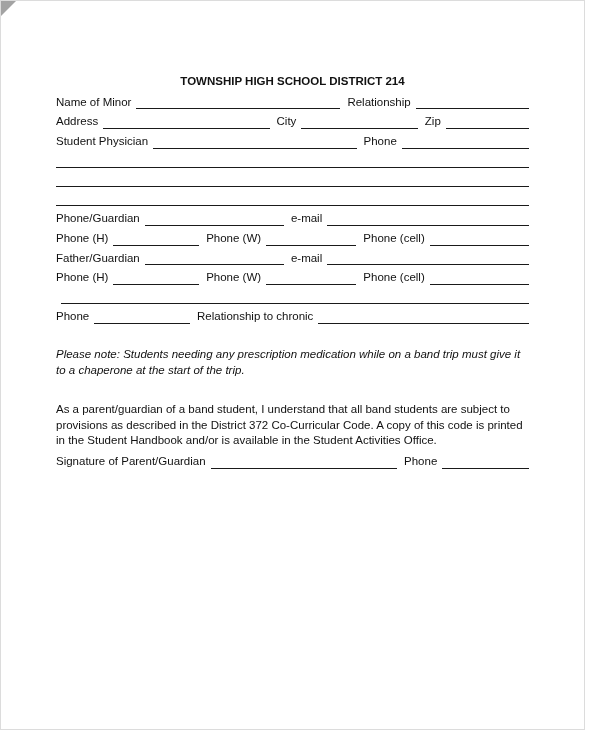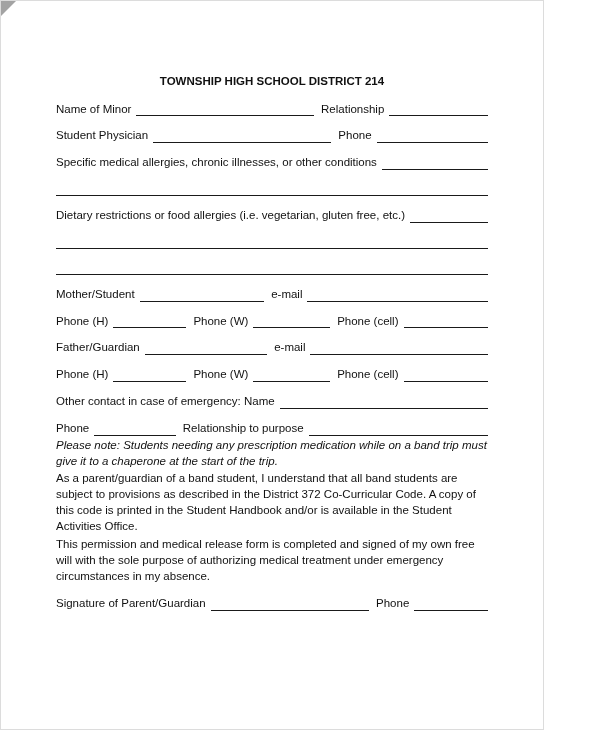--- a/index.html
+++ b/index.html
@@ -4,21 +4,21 @@
 <style>
   * { margin: 0; padding: 0; box-sizing: border-box; }
   html, body { background: #ffffff; }
   body {
     font-family: "Liberation Sans", sans-serif;
     color: #111111;
     -webkit-font-smoothing: antialiased;
   }
   .page {
     position: relative;
-    width: 544px;
+    width: 585px;
     height: 730px;
     background: #ffffff;
     border: 1px solid #dcdcdc;
     padding: 72px 55px 0 55px;
     overflow: hidden;
   }
   .corner-fold {
     position: absolute;
     top: 0; left: 0;
     width: 0; height: 0;
@@ -27,38 +27,38 @@
   }
   .title {
     text-align: center;
     font-weight: bold;
     font-size: 11.5px;
     line-height: 1.45;
   }
   .row {
     display: flex;
     align-items: flex-end;
-    margin-top: 13px;
+    margin-top: 6px;
     font-size: 11.5px;
     line-height: 1.2;
   }
   .lbl { white-space: nowrap; }
   .blank {
     display: block;
     height: 13px;
     border-bottom: 1px solid #1a1a1a;
     margin-left: 5px;
     margin-right: 7px;
   }
   .blank.last { margin-right: 0; }
   .blank.full { margin-left: 0; margin-right: 0; }
   .para {
     font-size: 11.5px;
     line-height: 1.38;
-    margin-top: 2px;
+    margin-top: 23px;
   }
   .para.italic { font-style: italic; }
   .sig-row { }
 </style>
 </head>
 <body>
 
 <div class="page">
   <div class="corner-fold"></div>
 
@@ -66,51 +66,51 @@
     <div>TOWNSHIP HIGH SCHOOL DISTRICT 214</div>
   </div>
 
   <div class="row">
     <span class="lbl">Name of Minor</span>
     <span class="blank" style="flex:1.8"></span>
     <span class="lbl">Relationship</span>
     <span class="blank last" style="flex:1"></span>
   </div>
 
+  <div class="row">
+    <span class="lbl">Address</span>
+    <span class="blank" style="flex:1.5"></span>
+    <span class="lbl">City</span>
+    <span class="blank" style="flex:1.05"></span>
+    <span class="lbl">Zip</span>
+    <span class="blank last" style="flex:0.75"></span>
+  </div>
 
   <div class="row">
     <span class="lbl">Student Physician</span>
     <span class="blank" style="flex:1.6"></span>
     <span class="lbl">Phone</span>
     <span class="blank last" style="flex:1"></span>
   </div>
 
   <div class="row">
-    <span class="lbl">Specific medical allergies, chronic illnesses, or other conditions</span>
-    <span class="blank last" style="flex:1"></span>
-  </div>
-  <div class="row">
     <span class="blank full" style="flex:1"></span>
   </div>
 
-  <div class="row">
-    <span class="lbl">Dietary restrictions or food allergies (i.e. vegetarian, gluten free, etc.)</span>
-    <span class="blank last" style="flex:1"></span>
-  </div>
   <div class="row">
     <span class="blank full" style="flex:1"></span>
   </div>
 
   <div class="row">
     <span class="blank full" style="flex:1"></span>
   </div>
 
 
   <div class="row">
-    <span class="lbl">Mother/Student</span>
+    <span class="lbl">Phone/Guardian</span>
     <span class="blank" style="flex:1"></span>
     <span class="lbl">e-mail</span>
     <span class="blank last" style="flex:1.45"></span>
   </div>
 
   <div class="row">
     <span class="lbl">Phone (H)</span>
     <span class="blank" style="flex:0.95"></span>
     <span class="lbl">Phone (W)</span>
     <span class="blank" style="flex:1"></span>
@@ -128,34 +128,32 @@
   <div class="row">
     <span class="lbl">Phone (H)</span>
     <span class="blank" style="flex:0.95"></span>
     <span class="lbl">Phone (W)</span>
     <span class="blank" style="flex:1"></span>
     <span class="lbl">Phone (cell)</span>
     <span class="blank last" style="flex:1.1"></span>
   </div>
 
   <div class="row">
-    <span class="lbl">Other contact in case of emergency: Name</span>
     <span class="blank last" style="flex:1"></span>
   </div>
 
   <div class="row">
     <span class="lbl">Phone</span>
     <span class="blank" style="flex:1"></span>
-    <span class="lbl">Relationship to purpose</span>
+    <span class="lbl">Relationship to chronic</span>
     <span class="blank last" style="flex:2.2"></span>
   </div>
 
   <p class="para italic">Please note: Students needing any prescription medication while on a band trip must give it to a chaperone at the start of the trip.</p>
   <p class="para">As a parent/guardian of a band student, I understand that all band students are subject to provisions as described in the District 372 Co-Curricular Code.  A copy of this code is printed in the Student Handbook and/or is available in the Student Activities Office.</p>
-  <p class="para">This permission and medical release form is completed and signed of my own free will with the sole purpose of authorizing medical treatment under emergency circumstances in my absence.</p>
 
   <div class="row sig-row">
     <span class="lbl">Signature of Parent/Guardian</span>
     <span class="blank" style="flex:2.15"></span>
     <span class="lbl">Phone</span>
     <span class="blank last" style="flex:1"></span>
   </div>
 </div>
 
 </body></html>

